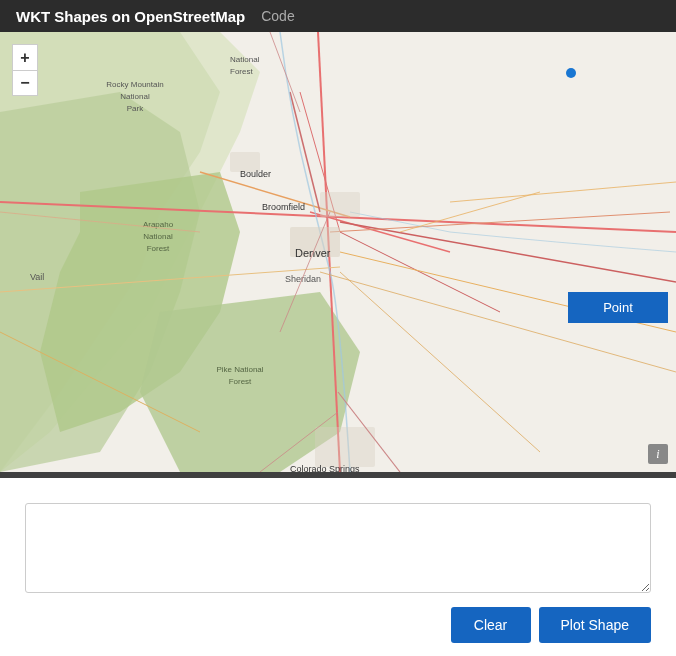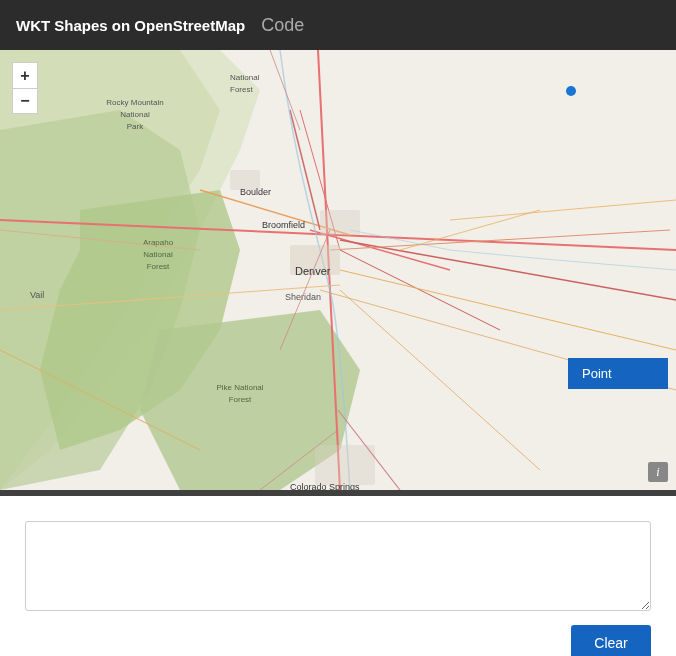--- a/index.html
+++ b/index.html
@@ -2,33 +2,33 @@
 <html><head>
   <meta charset="utf-8">
   <style>
     * { margin: 0; padding: 0; box-sizing: border-box; }
     body { font-family: Arial, sans-serif; background: #f0f0f0; width: 676px; height: 656px; overflow: hidden; }
 
     
     .header {
       background: #2c2c2c;
       color: white;
-      height: 50px;
+      height: 32px;
       display: flex;
       align-items: center;
       padding: 0 16px;
       gap: 16px;
     }
     .header-title {
       font-size: 15px;
       font-weight: bold;
       color: white;
     }
     .header-code {
-      font-size: 18px;
+      font-size: 14px;
       color: #aaa;
       cursor: pointer;
     }
 
     
     .map-container {
       position: relative;
       width: 676px;
       height: 440px;
       overflow: hidden;
@@ -69,26 +69,25 @@
       top: 260px;
       display: flex;
       flex-direction: column;
       gap: 2px;
       z-index: 10;
     }
     .shape-btn {
       background: #1565c0;
       color: white;
       border: none;
-      padding: 8px 14px;
+      padding: 8px 20px;
       font-size: 13px;
       cursor: pointer;
       min-width: 100px;
-      text-align: left;
-      margin-top: 48px;
+      text-align: center;
     }
 
     
     .info-icon {
       position: absolute;
       right: 8px;
       bottom: 8px;
       width: 20px;
       height: 20px;
       background: #888;
@@ -262,14 +261,15 @@
   </div>
 
   
   <div class="info-icon">i</div>
 </div>
 
 <div class="bottom-panel">
   <textarea class="wkt-textarea" placeholder="" style=""></textarea>
   <div class="action-buttons">
     <button class="clear-btn">Clear</button>
+    <button class="plot-btn">Plot Shape</button>
   </div>
 </div>
 
 </body></html>

